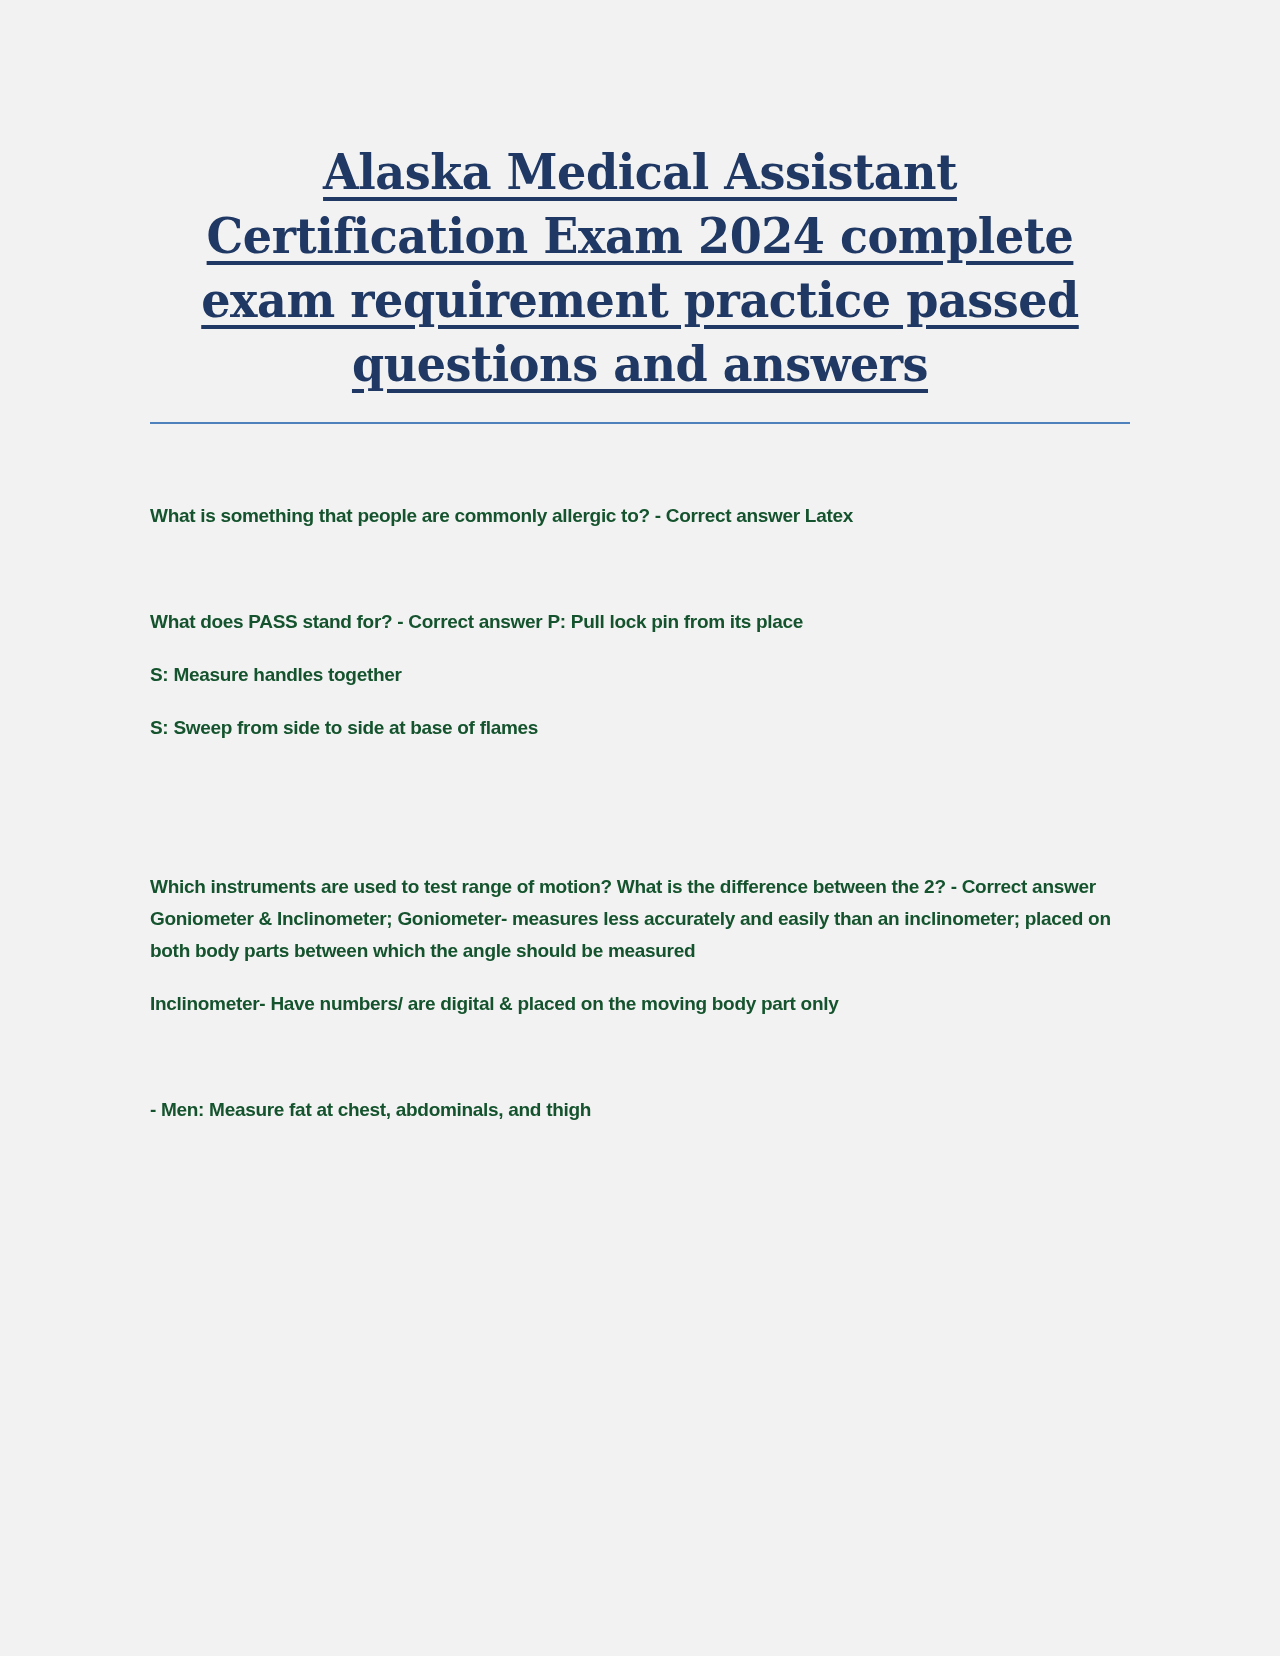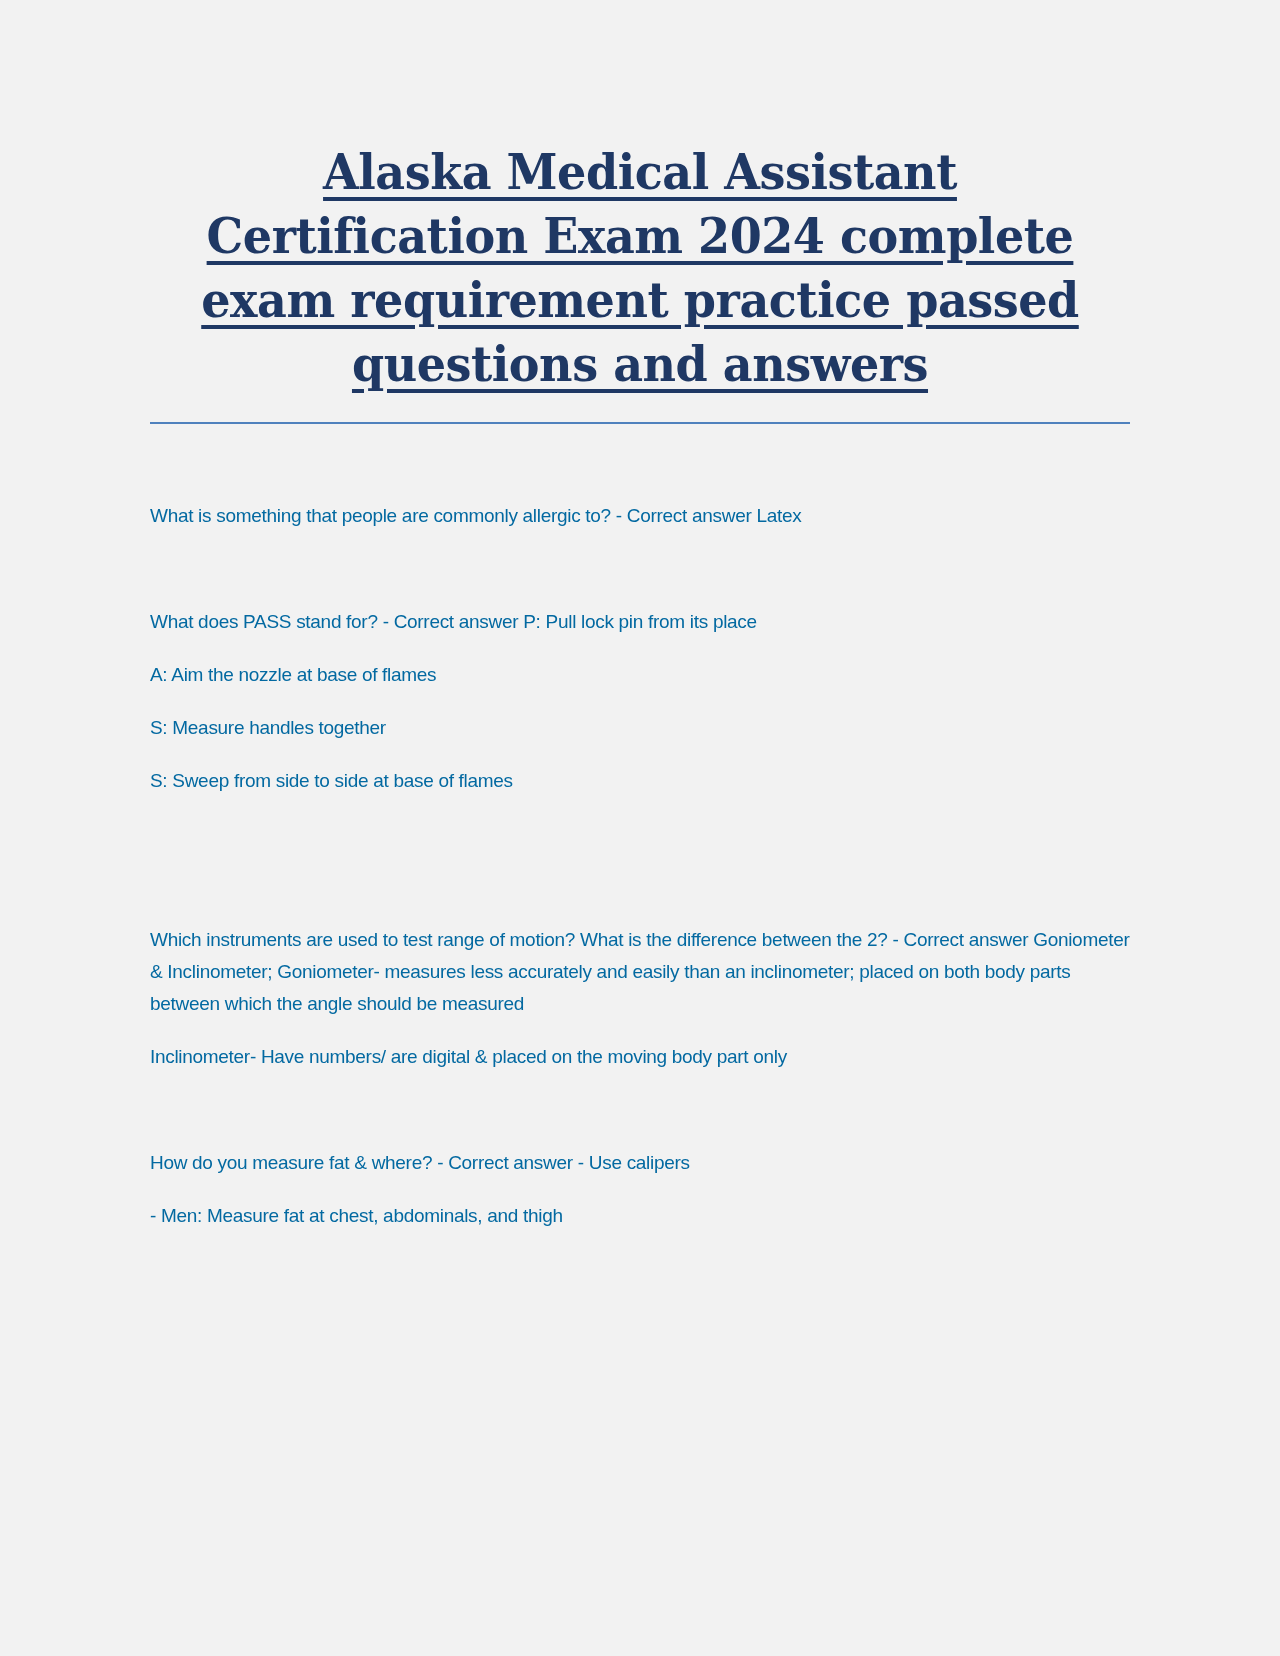--- a/index.html
+++ b/index.html
@@ -32,53 +32,51 @@
       position: absolute;
       left: 0; top: 282px;
       width: 980px; height: 2px;
       background: #4f81bd;
     }
     .body {
       position: absolute;
       left: 0; top: 360px;
       width: 980px;
       font-family: "Liberation Sans", sans-serif;
-      font-weight: normal;
+      font-weight: bold;
       font-size: 19px;
       line-height: 32px;
-      color: #0369a1;
+      color: #14532d;
     }
     .p { margin: 0 0 21px 0; letter-spacing: -0.3px; }
     .gap { height: 53px; }
   </style>
 </head>
 <body>
 
 <div class="page">
   <h1 class="title">Alaska Medical Assistant Certification Exam 2024 complete exam requirement practice passed questions and answers</h1>
   <div class="title-rule"></div>
 
   <div class="body">
     <div>
       <p class="p">What is something that people are commonly allergic to? - Correct answer Latex</p>
     </div>
     <div class="gap"></div>
     <div>
       <p class="p">What does PASS stand for? - Correct answer P: Pull lock pin from its place</p>
-      <p class="p">A: Aim the nozzle at base of flames</p>
       <p class="p">S: Measure handles together</p>
       <p class="p">S: Sweep from side to side at base of flames</p>
     </div>
     <div class="gap"></div>
     <div>
     </div>
     <div class="gap"></div>
     <div>
       <p class="p">Which instruments are used to test range of motion? What is the difference between the 2? - Correct answer Goniometer &amp; Inclinometer; Goniometer- measures less accurately and easily than an inclinometer; placed on both body parts between which the angle should be measured</p>
       <p class="p">Inclinometer- Have numbers/ are digital &amp; placed on the moving body part only</p>
     </div>
     <div class="gap"></div>
     <div>
-      <p class="p">How do you measure fat &amp; where? - Correct answer - Use calipers</p>
       <p class="p">- Men: Measure fat at chest, abdominals, and thigh</p>
     </div>
   </div>
 </div>
 
 </body></html>

